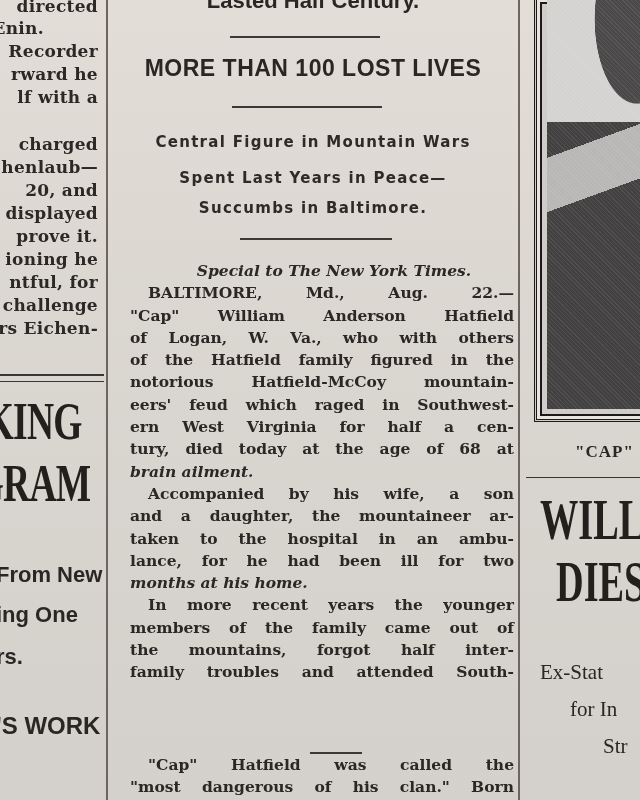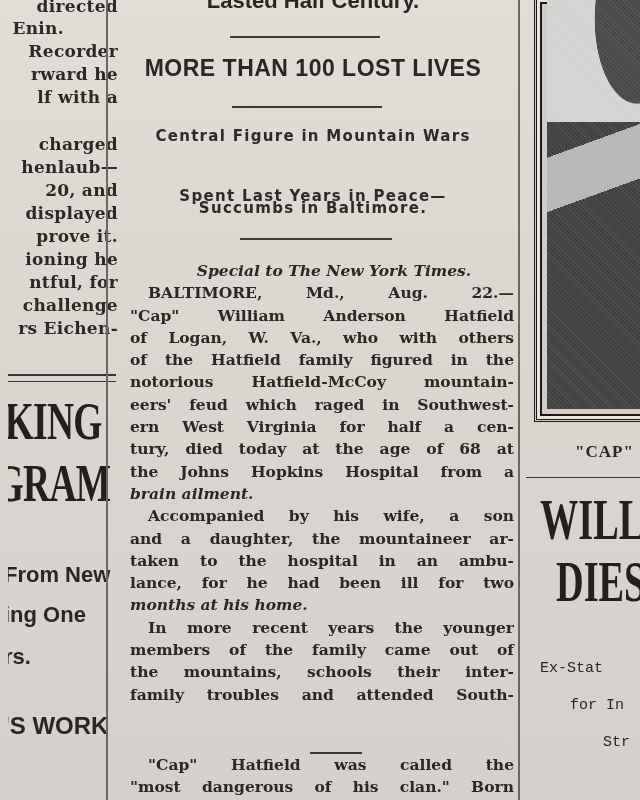--- a/index.html
+++ b/index.html
@@ -11,21 +11,21 @@
     }
     .page {
       position: absolute; inset: 0;
       background: linear-gradient(180deg, #e2ddd6 0%, #d9d5cf 50%, #d4d0cb 100%);
     }
     
     .rule-v { position: absolute; top: 0; bottom: 0; width: 2px; background: #6d6660; }
     .col { position: absolute; top: 0; bottom: 0; overflow: hidden; }
 
     
-    .col-left { left: 8px; width: 104px; padding-left: 12px; }
+    .col-left { left: 0; width: 104px; }
     .left-line {
       position: absolute; right: 6px; font-size: 17px; font-weight: bold;
       white-space: nowrap; letter-spacing: 0.3px; color: #2c2826;
     }
     .left-hr { position: absolute; left: 0; width: 108px; height: 2px; background: #3b3532; }
     .left-hr2 { position: absolute; left: 0; width: 108px; height: 1px; background: #3b3532; }
     .left-head-big {
       position: absolute; right: 22px; font-family: "Liberation Serif", serif;
       font-weight: bold; font-size: 52px; letter-spacing: -1px; color: #231f1d;
       transform: scaleX(0.72); transform-origin: right center; white-space: nowrap;
@@ -85,21 +85,21 @@
       position: absolute; left: 55px; top: 442px; font-family: "Liberation Serif", serif;
       font-weight: bold; font-size: 17px; letter-spacing: 1px; white-space: nowrap;
     }
     .r-hr { position: absolute; left: 6px; width: 120px; height: 1px; background: #3b3532; }
     .r-big {
       position: absolute; left: 20px; font-family: "Liberation Serif", serif; font-weight: bold;
       font-size: 58px; white-space: nowrap; transform: scaleX(0.66); transform-origin: left center;
       color: #231f1d;
     }
     .r-sans {
-      position: absolute; font-family: Liberation Mono, monospace; font-size: 15px;
+      position: absolute; font-family: Liberation Serif, serif; font-size: 21px;
       white-space: nowrap; color: #2a2624;
     }
   </style>
 </head>
 <body>
 
 <div class="page">
 
   <div class="col col-left">
     <span class="left-line" style="top:-4px">directed</span>
@@ -130,47 +130,46 @@
   </div>
 
   <div class="rule-v" style="left:106px"></div>
 
   <div class="col col-center">
     <div class="c-line h-top">Lasted Half Century.</div>
     <div class="short-rule" style="top:36px; left:120px; width:150px"></div>
     <div class="c-line h-main">MORE THAN 100 LOST LIVES</div>
     <div class="short-rule" style="top:106px; left:122px; width:150px"></div>
 
-    <div class="c-line h-deck" style="top:127px">Central Figure in Mountain Wars</div>
-    <div class="c-line h-deck" style="top:187px">Spent Last Years in Peace—</div>
+    <div class="c-line h-deck" style="top:133px">Central Figure in Mountain Wars</div>
+    <div class="c-line h-deck" style="top:169px">Spent Last Years in Peace—</div>
     <div class="c-line h-deck" style="top:199px">Succumbs in Baltimore.</div>
     <div class="short-rule" style="top:238px; left:130px; width:152px"></div>
 
     <div class="body-text" style="top:260px">
       <span class="ln dateline-italic">Special to The New York Times.</span>
       <span class="ln indent">BALTIMORE, Md., Aug. 22.—</span>
       <span class="ln">"Cap" William Anderson Hatfield</span>
       <span class="ln">of Logan, W. Va., who with others</span>
       <span class="ln">of the Hatfield family figured in the</span>
       <span class="ln">notorious Hatfield-McCoy mountain-</span>
       <span class="ln">eers' feud which raged in Southwest-</span>
       <span class="ln">ern West Virginia for half a cen-</span>
       <span class="ln">tury, died today at the age of 68 at</span>
-      <span class="ln">the Johns Hopkins Hospital from a</span>
       <span class="ln last">brain ailment.</span>
 
       <span class="ln indent">Accompanied by his wife, a son</span>
       <span class="ln">and a daughter, the mountaineer ar-</span>
       <span class="ln">taken to the hospital in an ambu-</span>
       <span class="ln">lance, for he had been ill for two</span>
       <span class="ln last">months at his home.</span>
 
       <span class="ln indent">In more recent years the younger</span>
       <span class="ln">members of the family came out of</span>
-      <span class="ln">the mountains, schools their inter-</span>
+      <span class="ln">the mountains, forgot half inter-</span>
       <span class="ln">family troubles and attended South-</span>
     </div>
 
     <div class="short-rule" style="top:752px; left:200px; width:52px"></div>
 
     <div class="body-text" style="top:754px">
       <span class="ln indent">"Cap" Hatfield was called the</span>
       <span class="ln">"most dangerous of his clan." Born</span>
     </div>
   </div>

